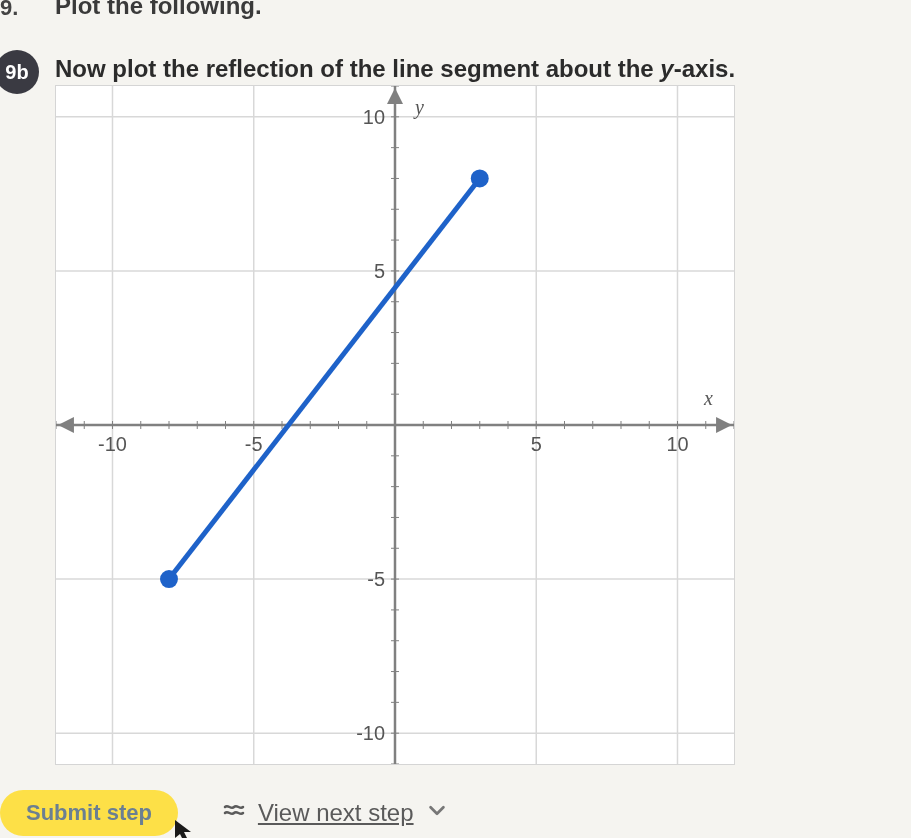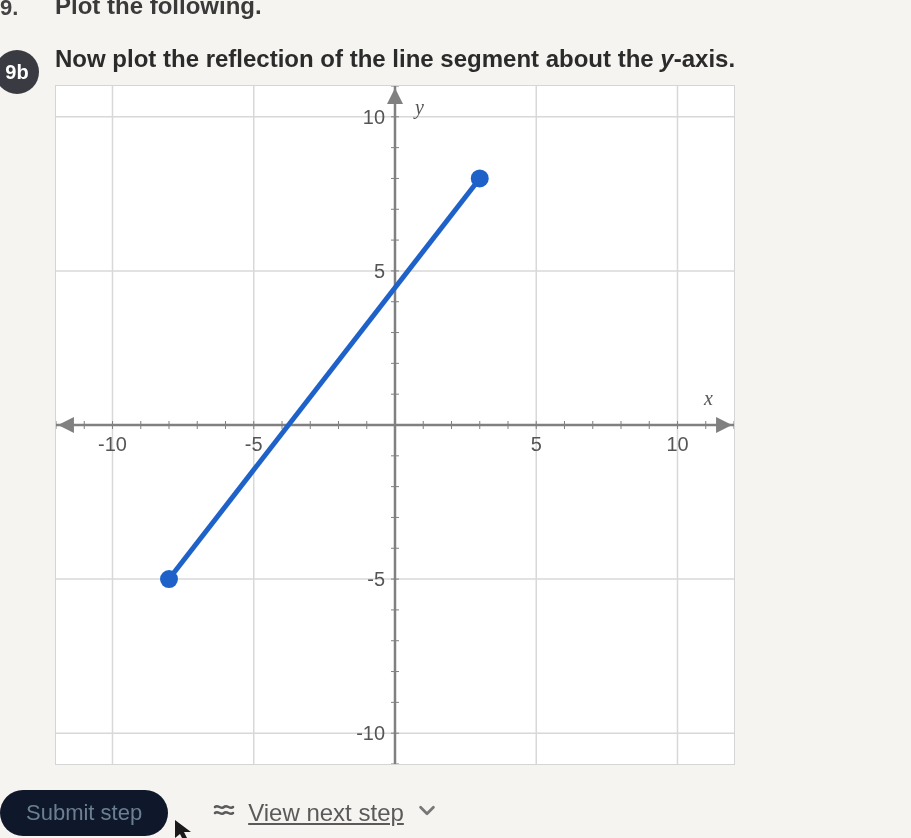--- a/index.html
+++ b/index.html
@@ -45,21 +45,21 @@
     color: #fff;
     font-size: 20px;
     font-weight: bold;
     display: flex;
     align-items: center;
     justify-content: center;
   }
   .prompt {
     position: absolute;
     left: 55px;
-    top: 42px;
+    top: 52px;
     font-size: 24px;
     font-weight: bold;
     color: #2b2b2b;
     line-height: 1.4;
   }
   .prompt .ital { font-style: italic; }
   .chart-wrap {
     position: absolute;
     left: 55px;
     top: 85px;
@@ -81,27 +81,27 @@
     position: absolute;
     left: 0px;
     top: 788px;
     width: 700px;
     height: 50px;
     display: flex;
     align-items: center;
     gap: 30px;
   }
   .submit-btn {
-    background: #0f172a;
+    background: #fde047;
     color: #6b7f92;
     border: none;
     border-radius: 28px;
     padding: 10px 26px;
     font-size: 22px;
-    font-weight: 400;
+    font-weight: 700;
     cursor: pointer;
   }
   .view-next {
     display: flex;
     align-items: center;
     gap: 12px;
     color: #5a5a5a;
     font-size: 24px;
     cursor: pointer;
     padding: 8px 14px;

